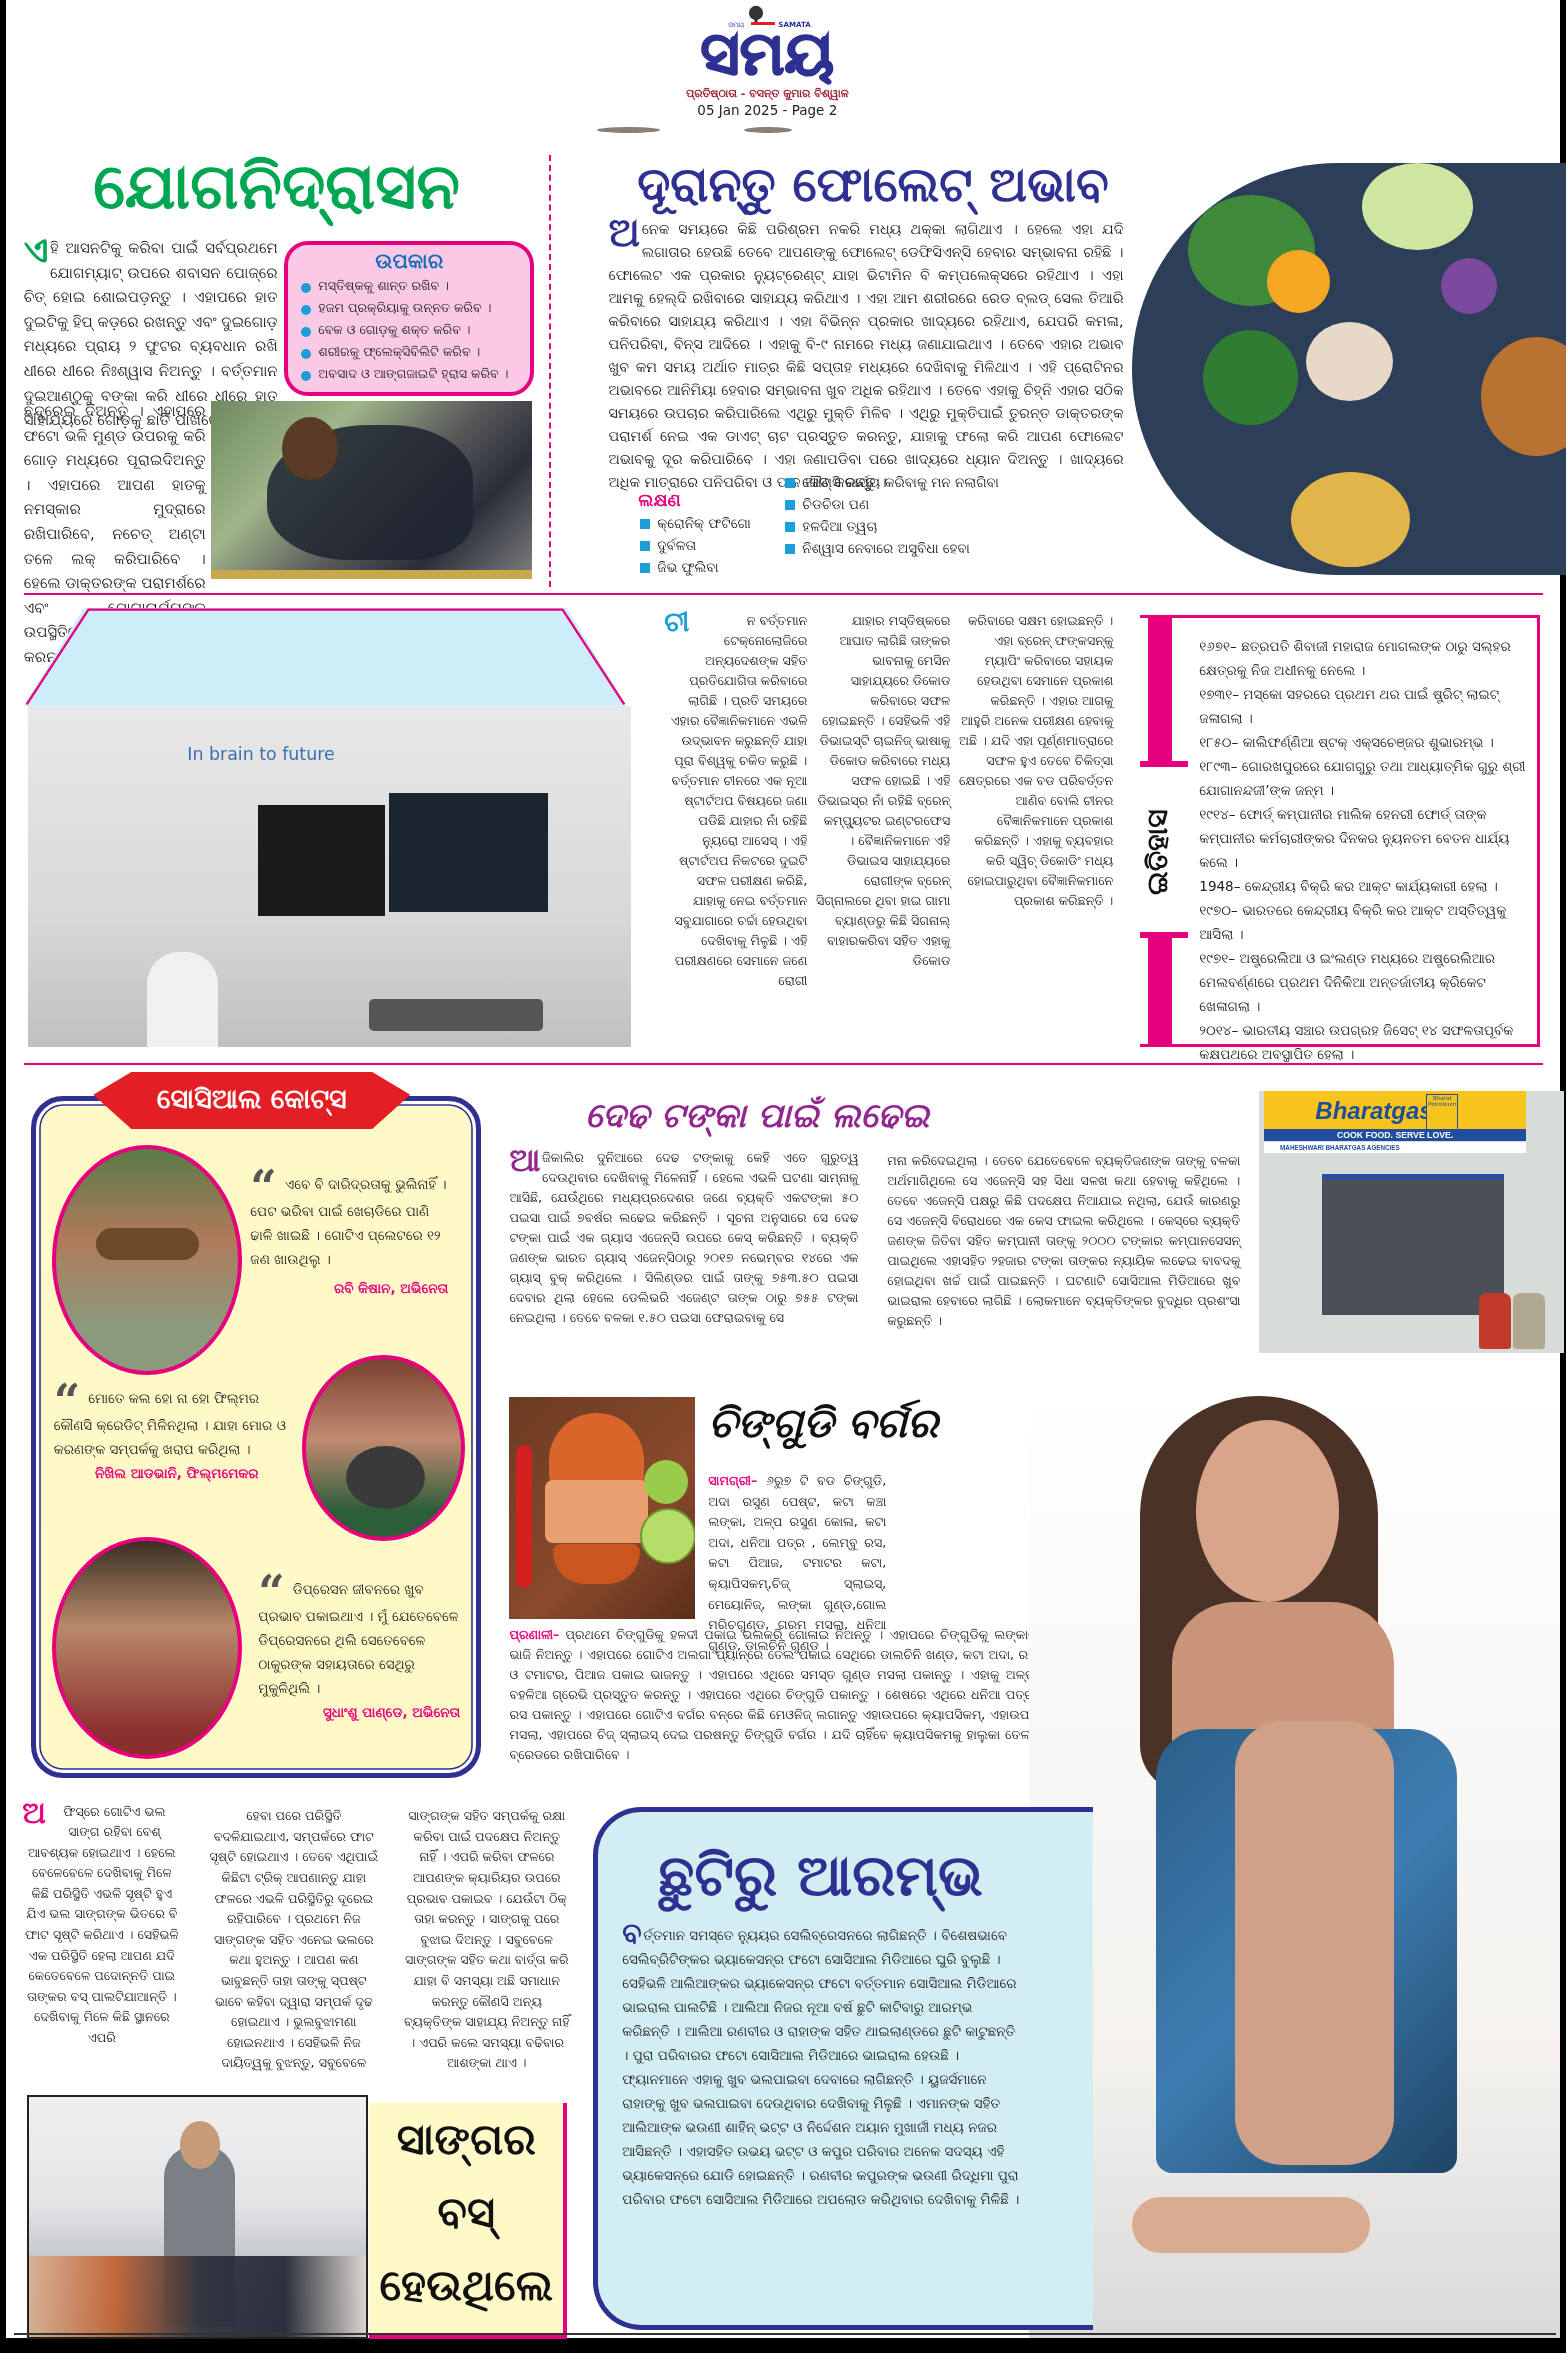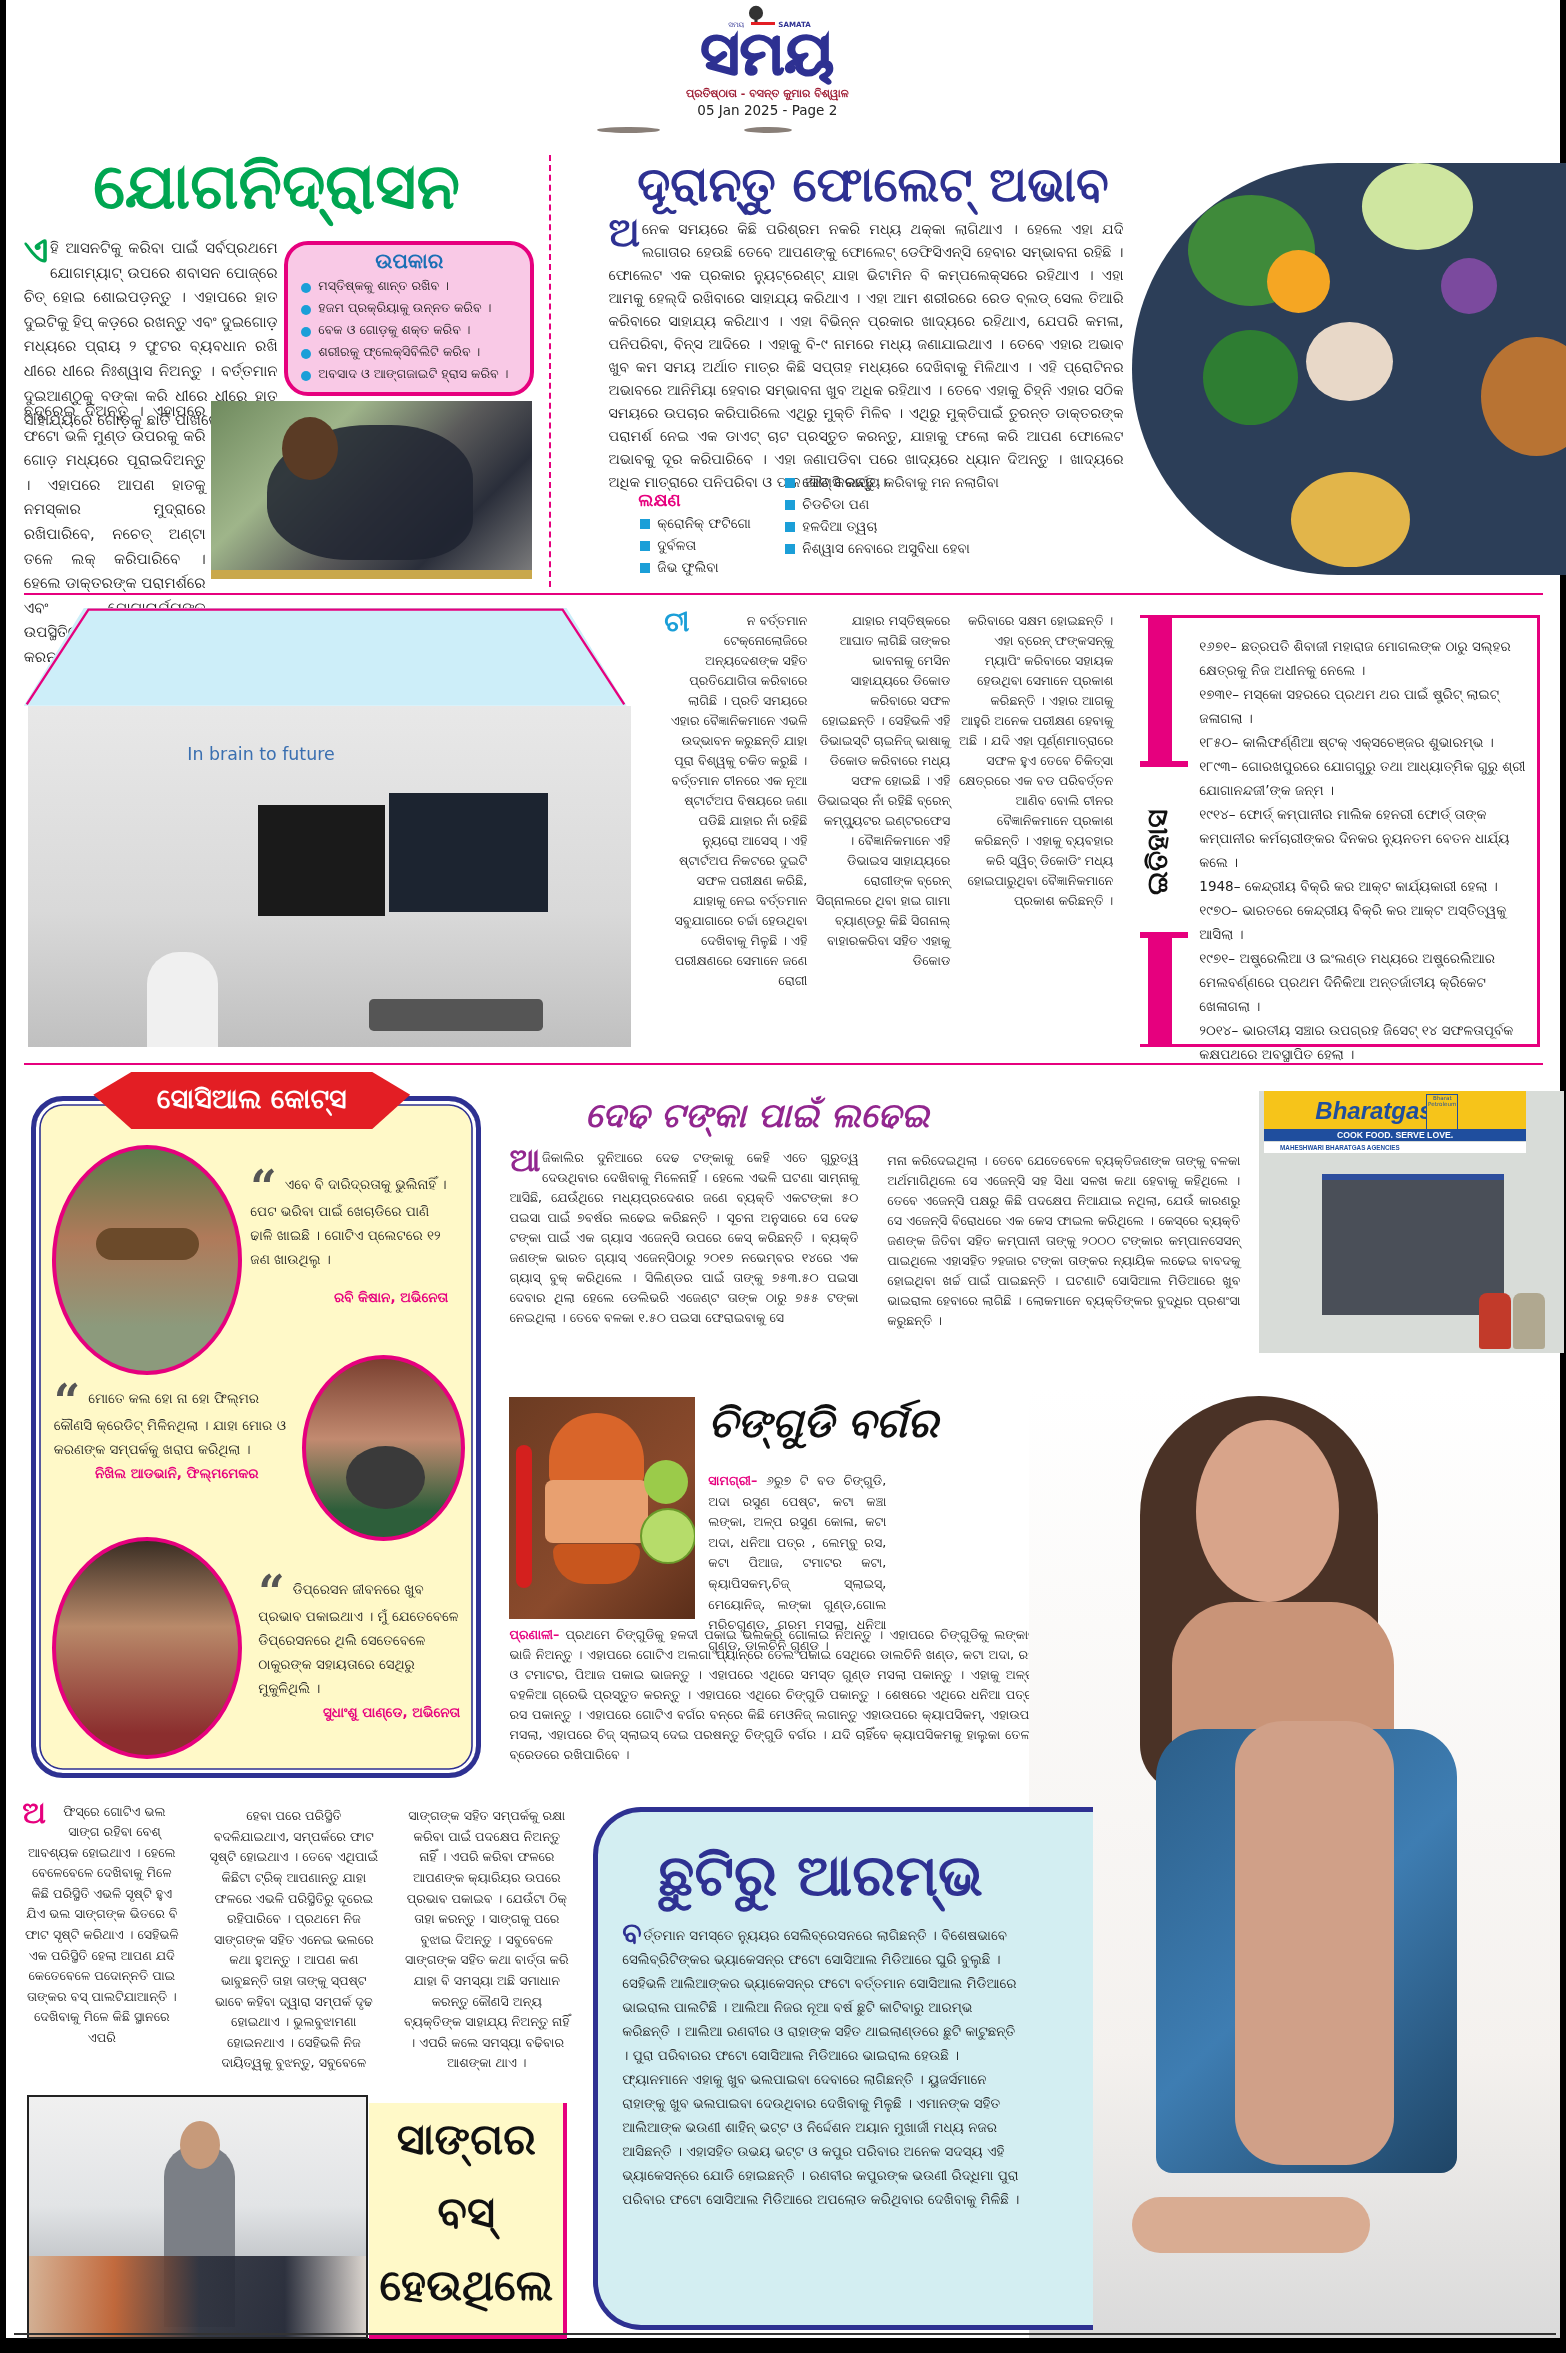--- a/index.html
+++ b/index.html
@@ -144,21 +144,21 @@
   <div class="hr-pink" style="left:17.4px;top:1063px;width:1519px;height:1.6px;"></div>
 
   <div class="abs" style="left:25px;top:1096px;width:450px;height:682px;border:5.6px solid #2e3192;border-radius:32px;background:#fff9c8;box-sizing:border-box;box-shadow:inset 0 0 0 3.2px #fff, inset 0 0 0 4.8px #2e3192;">
     <div class="abs" style="left:16px;top:44px;width:190px;height:230px;">
       <div class="ellipse" style="left:0;top:0;width:182px;height:222px;background:linear-gradient(180deg,#5a7a4a 0%,#b07a5a 40%,#8c9a7c 80%);">
         <div class="abs" style="left:40px;top:79px;width:103px;height:32px;background:#6b4a2a;border-radius:16px;"></div>
       </div>
     </div>
     <div class="abs txt-sm" style="left:214px;top:71px;width:198px;font-size:13.5px;line-height:24px;">
       <span class="quote-mark">“</span><span>ଏବେ ବି ଦାରିଦ୍ରତାକୁ ଭୁଲିନାହିଁ । ପେଟ ଭରିବା ପାଇଁ ଖେଚାଡିରେ ପାଣି ଢାଳି ଖାଇଛି । ଗୋଟିଏ ପ୍ଲେଟରେ ୧୨ ଜଣ ଖାଉଥିଲୁ ।</span>
-      <div style="color:#e6007e;font-weight:bold;text-align:right;margin-top:14px;">ରବି କିଷାନ, ଅଭିନେତା</div>
+      <div style="color:#e6007e;font-weight:bold;text-align:right;margin-top:5px;">ରବି କିଷାନ, ଅଭିନେତା</div>
     </div>
     <div class="abs txt-sm" style="left:17.4px;top:285px;width:246px;font-size:13.5px;line-height:24px;">
       <span class="quote-mark">“</span><span>ମୋତେ କଲ ହୋ ନା ହୋ ଫିଲ୍ମର କୌଣସି କ୍ରେଡିଟ୍ ମିଳିନଥିଲା । ଯାହା ମୋର ଓ କରଣଙ୍କ ସମ୍ପର୍କକୁ ଖରାପ କରିଥିଲା ।</span>
       <div style="color:#e6007e;font-weight:bold;text-align:center;">ନିଖିଲ ଆଡଭାନି, ଫିଲ୍ମମେକର</div>
     </div>
     <div class="ellipse" style="left:266px;top:254px;width:155px;height:178px;background:linear-gradient(180deg,#7a4030 0%,#c28a70 45%,#2d5e3a 85%);">
       <div class="abs" style="left:40px;top:87px;width:79px;height:63px;border-radius:50%;background:#3a3a3a;"></div>
     </div>
     <div class="ellipse" style="left:16px;top:436px;width:182px;height:214px;background:linear-gradient(180deg,#3a2e24 0%,#b98a6a 40%,#8b2e2e 90%);"></div>
     <div class="abs txt-sm" style="left:222px;top:476px;width:202px;font-size:13.5px;line-height:24px;">

